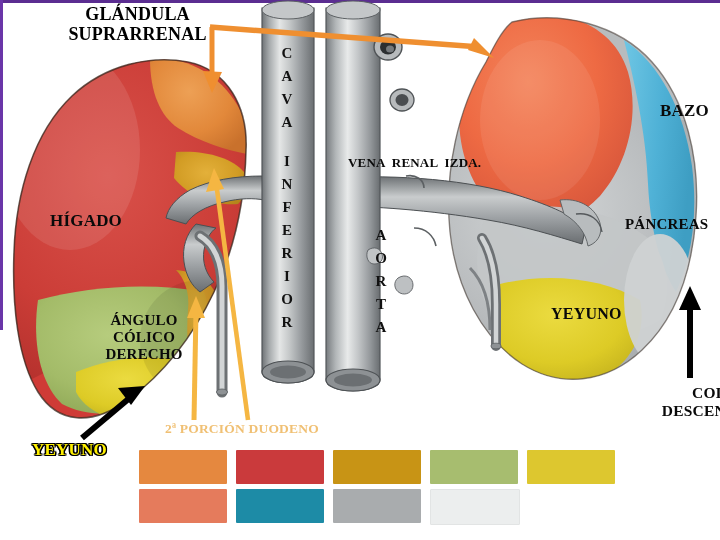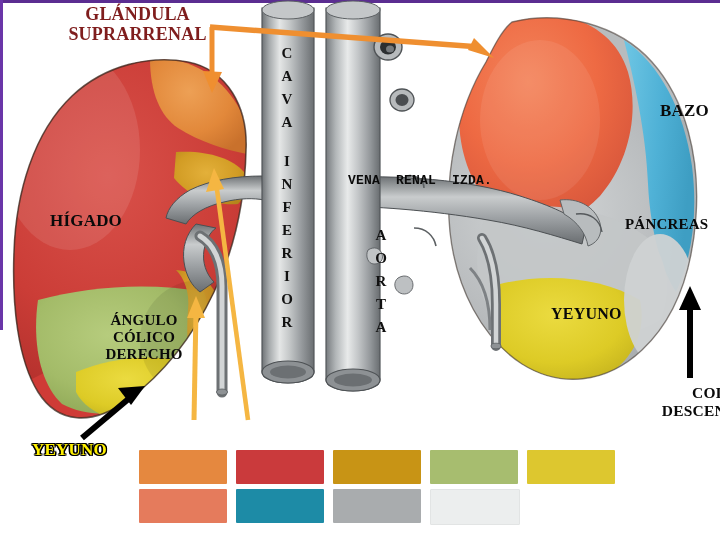--- a/index.html
+++ b/index.html
@@ -35,21 +35,21 @@
   
   .lbl {
     position: absolute;
     font-family: "Liberation Serif", serif;
     font-weight: bold;
     white-space: pre;
     line-height: 1.12;
     letter-spacing: .2px;
   }
   .lbl-black { color: #0a0a0a; }
-  .lbl-orange { color: #7f1d1d; }
+  .lbl-orange { color: #000000; }
   .lbl-duo { color: #f0c074; }
   .lbl-yellow {
     color: #fff000;
     text-shadow:
       -1.2px -1.2px 0 #000, 1.2px -1.2px 0 #000,
       -1.2px  1.2px 0 #000, 1.2px  1.2px 0 #000,
        0 -1.4px 0 #000, 0 1.4px 0 #000,
       -1.4px 0 0 #000, 1.4px 0 0 #000;
   }
   .vert {
@@ -336,22 +336,23 @@
 SUPRARRENAL</div>
 
   <div class="lbl lbl-black" style="left:50px; top:184px; font-size:17px;margin-top:27px;">HÍGADO</div>
 
   <div class="lbl lbl-black" style="left:96px; top:312px; font-size:15px; text-align:center; width:96px;">ÁNGULO
 CÓLICO
 DERECHO</div>
 
   <div class="lbl lbl-yellow" style="left:32px; top:440px; font-size:17px;">YEYUNO</div>
 
-
-  <div class="lbl lbl-black" style="left:348px; top:174px; font-size:13px;font-family:Liberation Mono, monospace;">VENA  RENAL  IZDA.</div>
+  <div class="lbl lbl-duo" style="left:165px; top:421px; font-size:13.5px;">2ª PORCIÓN DUODENO</div>
+
+  <div class="lbl lbl-black" style="left:348px; top:156px; font-size:13px;">VENA  RENAL  IZDA.</div>
 
 
   <div class="lbl lbl-black" style="left:660px; top:101px; font-size:17px;">BAZO</div>
 
   <div class="lbl lbl-black" style="left:591px; top:216px; font-size:15px;margin-left:34px;">PÁNCREAS</div>
 
   <div class="lbl lbl-black" style="left:551px; top:305px; font-size:16px;">YEYUNO</div>
 
   <div class="lbl lbl-black" style="left:641px; top:384px; font-size:15.5px; text-align:center; width:160px; line-height:1.18;">COLON
 DESCENDENTE</div>

